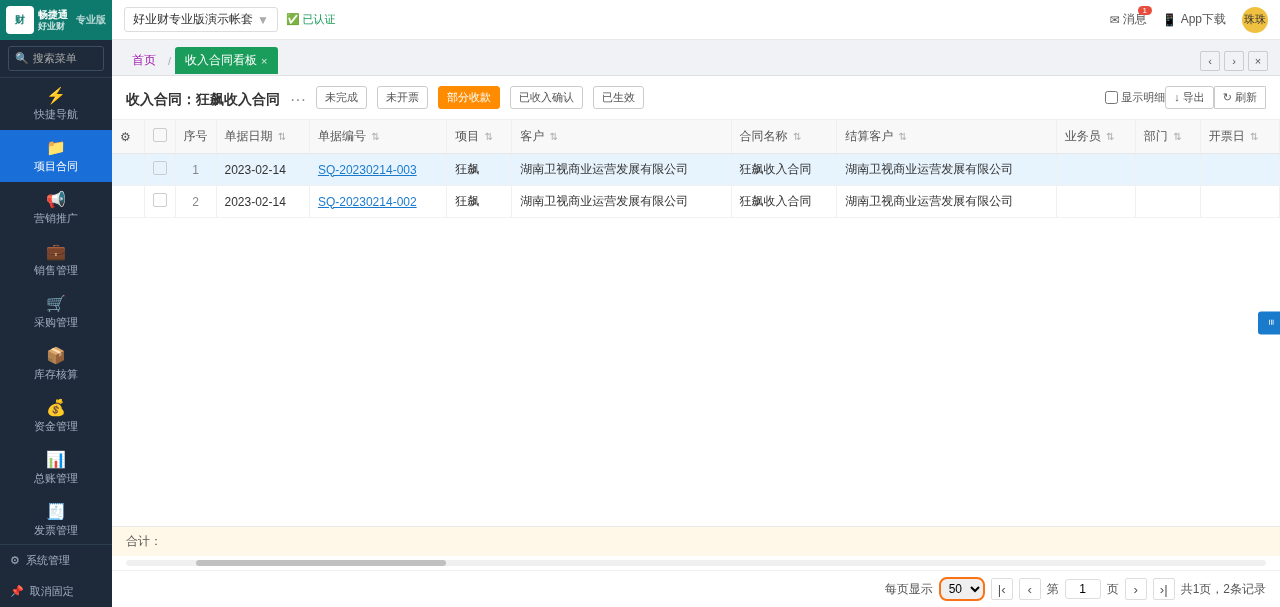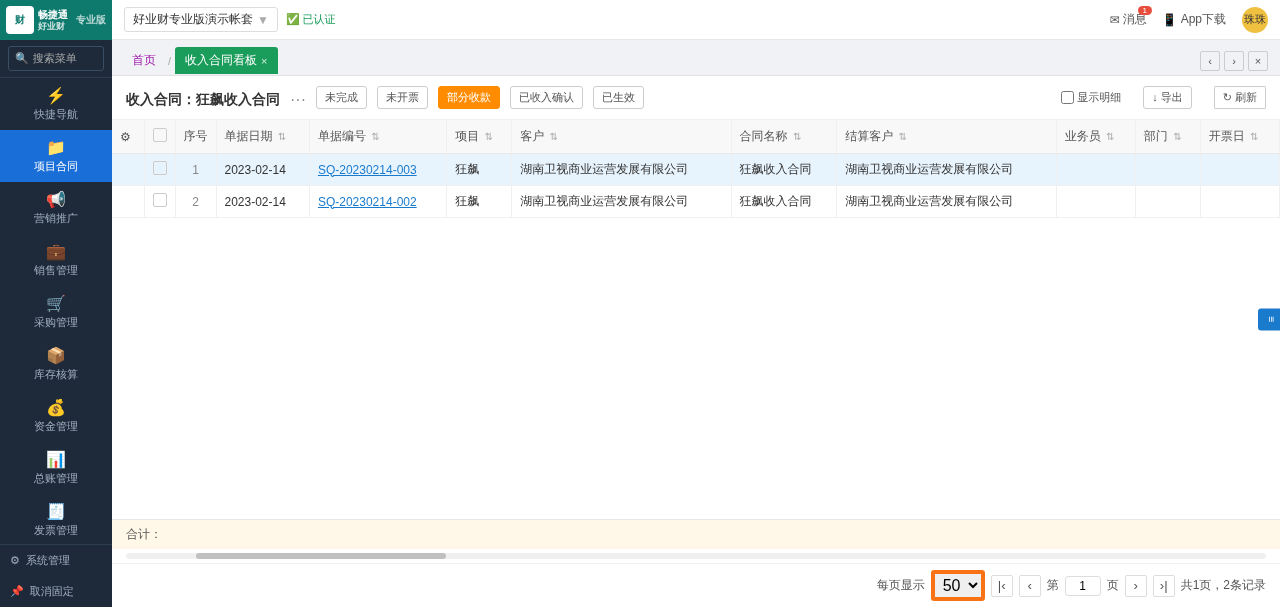--- a/index.html
+++ b/index.html
@@ -41,21 +41,21 @@
     .tab-nav-btn { background: transparent; border: 1px solid #ccc; border-radius: 2px; width: 20px; height: 20px; cursor: pointer; display: flex; align-items: center; justify-content: center; color: #555; font-size: 11px; }
 
     
     .content { flex: 1; display: flex; flex-direction: column; background: white; margin: 0; overflow: hidden; }
 
     
     .contract-header { padding: 10px 14px; display: flex; align-items: flex-end; gap: 10px; border-bottom: 1px solid #f0f0f0; flex-shrink: 0; }
     .contract-more { color: #888; cursor: pointer; font-size: 16px; }
     .status-btn { border: 1px solid #ccc; background: white; border-radius: 3px; padding: 3px 8px; font-size: 11px; color: #555; cursor: pointer; }
     .status-btn.active { background: #ff8c00; color: white; border-color: #ff8c00; }
-    .header-right { margin-left: auto; display: flex; align-items: center; gap: 22px; }
+    .header-right { margin-left: auto; display: flex; align-items: center; gap: 0; }
     .show-detail-cb { display: flex; align-items: center; gap: 3px; font-size: 11px; color: #555; }
     .export-btn { border: 1px solid #ccc; background: white; border-radius: 3px; padding: 3px 8px; font-size: 11px; color: #555; cursor: pointer; }
     .refresh-btn { border: 1px solid #ccc; background: white; border-radius: 1px; padding: 3px 8px; font-size: 11px; color: #555; cursor: pointer; }
 
     
     .sub-tabs { display: flex; border-bottom: 1px solid #e0e0e0; padding: 0 14px; flex-shrink: 0; background: white; }
     .sub-tab { padding: 8px 12px; font-size: 12px; color: #555; cursor: pointer; border-bottom: 2px solid transparent; white-space: nowrap; }
     .sub-tab.active { color: #1a9c5a; border-bottom-color: #1a9c5a; font-weight: 500; }
 
     
@@ -74,21 +74,21 @@
     .td-num { text-align: center; color: #888; }
     .checkbox { width: 14px; height: 14px; border: 1px solid #ccc; border-radius: 2px; display: inline-block; cursor: pointer; }
 
     
     .table-footer { background: #fff8e8; border-top: 1px solid #e8e8e8; padding: 6px 14px; display: flex; align-items: center; flex-shrink: 0; }
     .footer-label { font-size: 12px; color: #555; font-weight: 500; }
 
     
     .pagination { display: flex; align-items: center; justify-content: flex-end; padding: 6px 14px; gap: 6px; font-size: 12px; color: #555; flex-shrink: 0; border-top: 1px solid #f0f0f0; }
     .page-label { color: #555; }
-    .page-select { border: 4px solid #f97316; border-radius: 3px; padding: 2px 4px; font-size: 16px; }
+    .page-select { border: 2px solid #f97316; border-radius: 8px; padding: 2px 4px; font-size: 12px; }
     .page-btn { border: 1px solid #ddd; background: white; border-radius: 2px; width: 22px; height: 22px; cursor: pointer; display: flex; align-items: center; justify-content: center; color: #555; }
     .page-input { border: 1px solid #ddd; border-radius: 3px; width: 36px; text-align: center; padding: 2px; font-size: 12px; }
     .page-info { color: #555; }
 
     
     .floating-action { position: absolute; right: 0; top: 50%; transform: translateY(-50%); background: #1a7bcd; color: white; width: 22px; padding: 8px 3px; font-size: 10px; text-align: center; cursor: pointer; border-radius: 3px 0 0 3px; writing-mode: vertical-rl; letter-spacing: 1px; }
 
     .scrollbar-h { height: 6px; background: #f0f0f0; border-radius: 3px; margin: 4px 14px; }
     .scrollbar-h-thumb { height: 6px; background: #c0c0c0; border-radius: 3px; width: 250px; margin-left: 70px; }
   </style>

